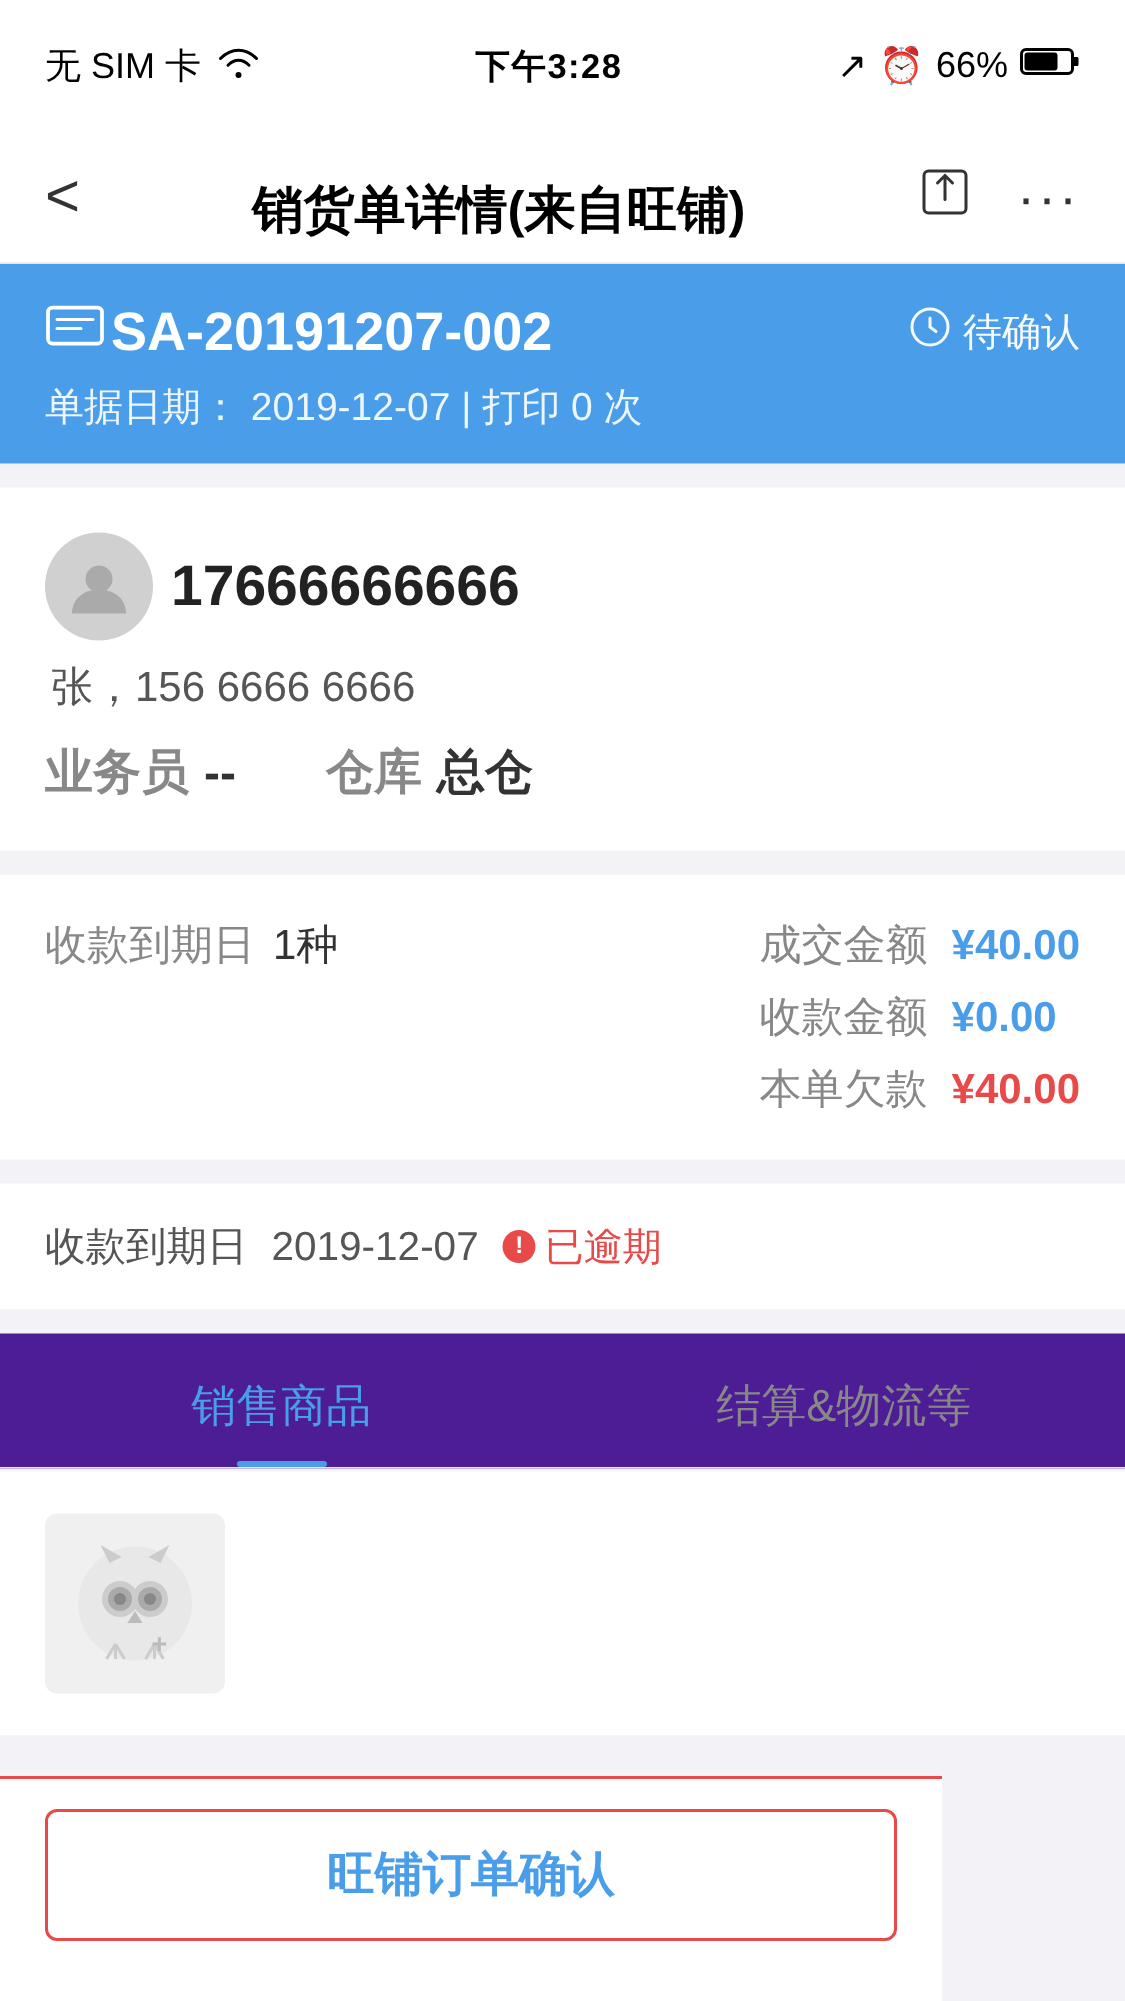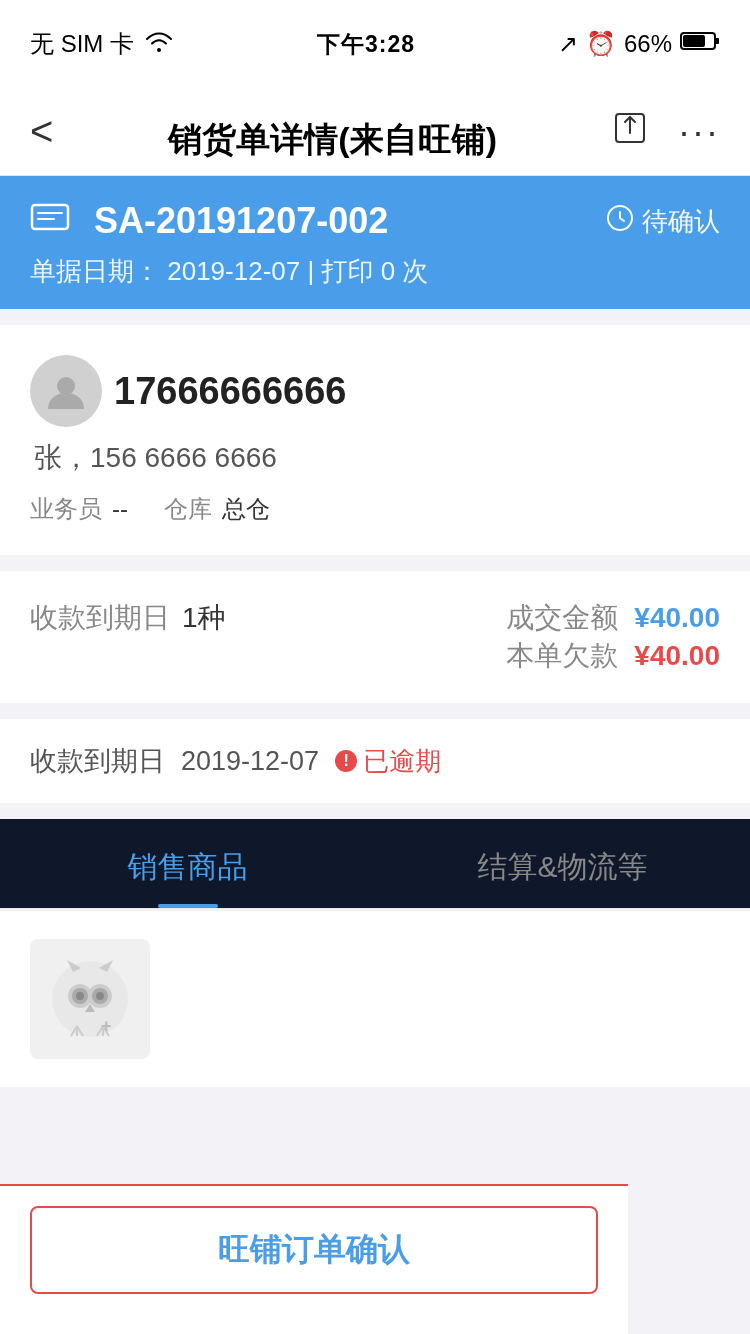--- a/index.html
+++ b/index.html
@@ -61,21 +61,21 @@
       align-items: center;
       justify-content: space-between;
       margin-bottom: 12px;
     }
     .banner-order-id {
       font-size: 36px;
       font-weight: 700;
       color: #fff;
       display: flex;
       align-items: center;
-      gap: 24px;
+      gap: 4px;
     }
     .banner-status {
       display: flex;
       align-items: center;
       gap: 8px;
       font-size: 26px;
       color: #fff;
       opacity: 0.95;
     }
     .banner-date {
@@ -113,23 +113,24 @@
       color: #222;
     }
     .customer-name {
       font-size: 28px;
       color: #555;
       margin-bottom: 16px;
       padding-left: 4px;
     }
     .customer-meta {
       display: flex;
-      gap: 36px;
-      font-size: 24px;
+      gap: 60px;
+      font-size: 32px;
       color: #555;
+      font-weight: bold;
     }
     .meta-item { display: flex; gap: 10px; align-items: center; }
     .meta-label { color: #888; }
     .meta-value { color: #333; }
 
     
     .summary-card {
       background: #fff;
       padding: 28px 30px;
       margin-top: 16px;
@@ -137,20 +138,21 @@
       align-items: flex-start;
       justify-content: space-between;
     }
     .summary-left { display: flex; align-items: center; gap: 12px; font-size: 28px; }
     .summary-label { color: #888; }
     .summary-value { color: #333; font-weight: 500; }
     .summary-right {
       display: flex;
       flex-direction: column;
       align-items: flex-start;
+      gap: 10px;
     }
     .amount-row {
       display: flex;
       align-items: center;
       gap: 16px;
       font-size: 28px;
     }
     .amount-label { color: #888; }
     .amount-value { color: #4a9de8; font-weight: 600; }
     .amount-value.red { color: #e84a4a; }
@@ -181,21 +183,21 @@
       display: flex;
       align-items: center;
       justify-content: center;
       color: #fff;
       font-size: 16px;
       font-weight: 700;
     }
 
     
     .tabs-container {
-      background: #0f172a;
+      background: #4c1d95;
       margin-top: 16px;
       display: flex;
       border-bottom: 1px solid #e8e8e8;
     }
     .tab-item {
       flex: 1;
       text-align: center;
       padding: 28px 0 20px;
       font-size: 30px;
       color: #888;
@@ -382,20 +384,24 @@
   <div class="summary-left">
     <span class="summary-label">收款到期日</span>
     <span class="summary-value">1种</span>
   </div>
   <div class="summary-right">
     <div class="amount-row">
       <span class="amount-label">成交金额</span>
       <span class="amount-value">¥40.00</span>
     </div>
     <div class="amount-row">
+      <span class="amount-label">收款金额</span>
+      <span class="amount-value">¥0.00</span>
+    </div>
+    <div class="amount-row">
       <span class="amount-label">本单欠款</span>
       <span class="amount-value red">¥40.00</span>
     </div>
   </div>
 </div>
 
 <div class="due-date-card">
   <span>收款到期日</span>
   <span>2019-12-07</span>
   <div class="overdue-badge">

